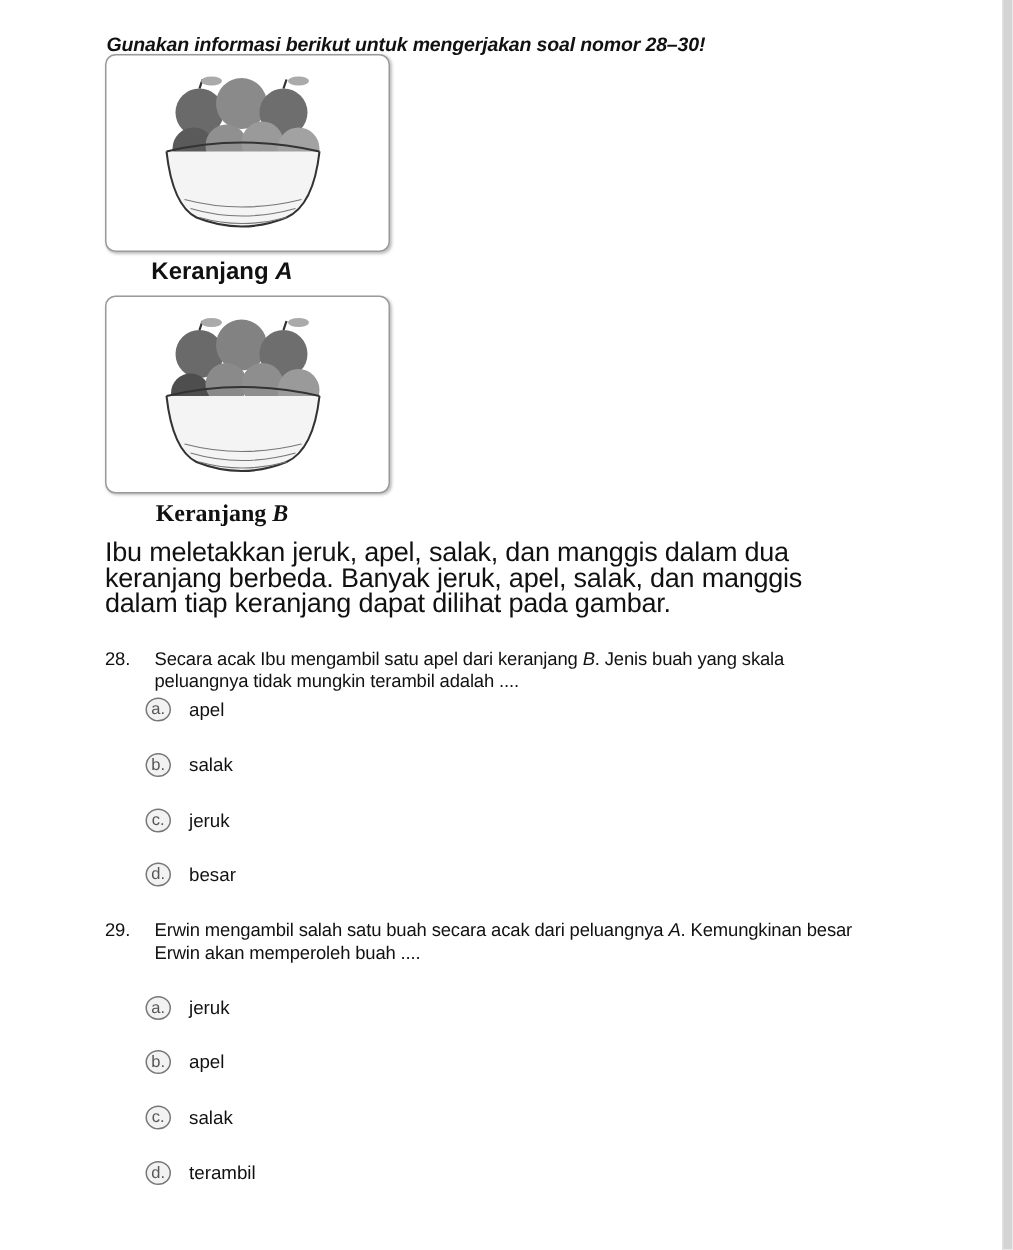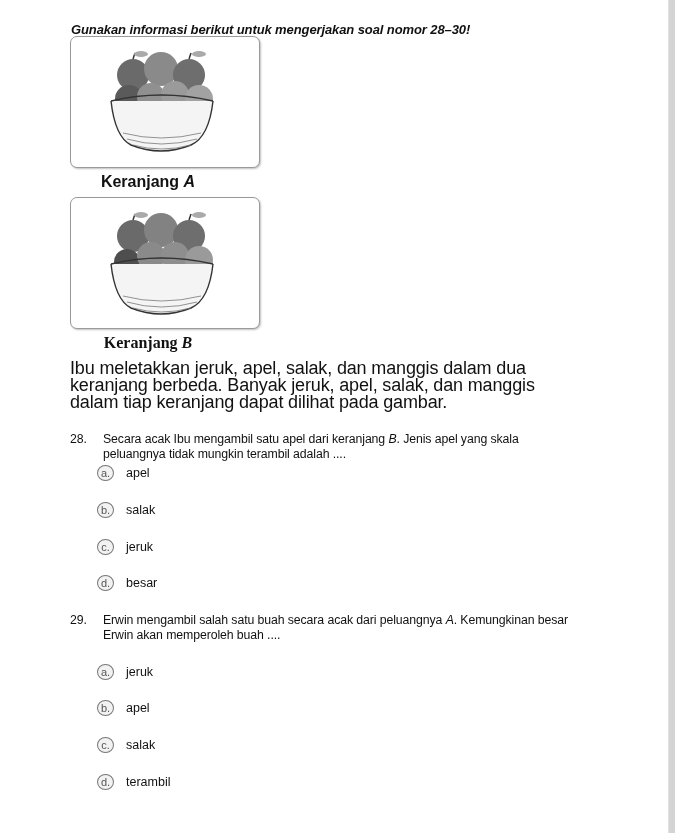--- a/index.html
+++ b/index.html
@@ -114,21 +114,21 @@
     <path d="M40 66 Q90 54 142 66" fill="none" stroke="#333" stroke-width="1.4"></path>
     <path d="M52 98 Q90 108 130 98 M56 104 Q90 114 126 104 M62 110 Q90 118 120 110" fill="none" stroke="#777" stroke-width="0.8"></path>
   </svg>
 </div>
 <div class="caption cap-b"><span>Keranjang </span><i>B</i></div>
 
 <div class="para">Ibu meletakkan jeruk, apel, salak, dan manggis dalam dua keranjang berbeda. Banyak jeruk, apel, salak, dan manggis dalam tiap keranjang dapat dilihat pada gambar.</div>
 
 <div class="question q28">
   <span class="num">28.</span>
-  <span class="text"><span>Secara acak Ibu mengambil satu apel dari  keranjang </span><i>B</i><span>. Jenis apel yang skala peluangnya tidak mungkin terambil adalah ....</span></span>
+  <span class="text"><span>Secara acak Ibu mengambil satu apel dari  keranjang </span><i>B</i><span>. Jenis buah yang skala peluangnya tidak mungkin terambil adalah ....</span></span>
 </div>
 <div class="option" style="top:463px">
     <span class="badge">a.</span>
     <span>apel</span>
   </div>
 <div class="option" style="top:500px">
     <span class="badge">b.</span>
     <span>salak</span>
   </div>
 <div class="option" style="top:537px">

